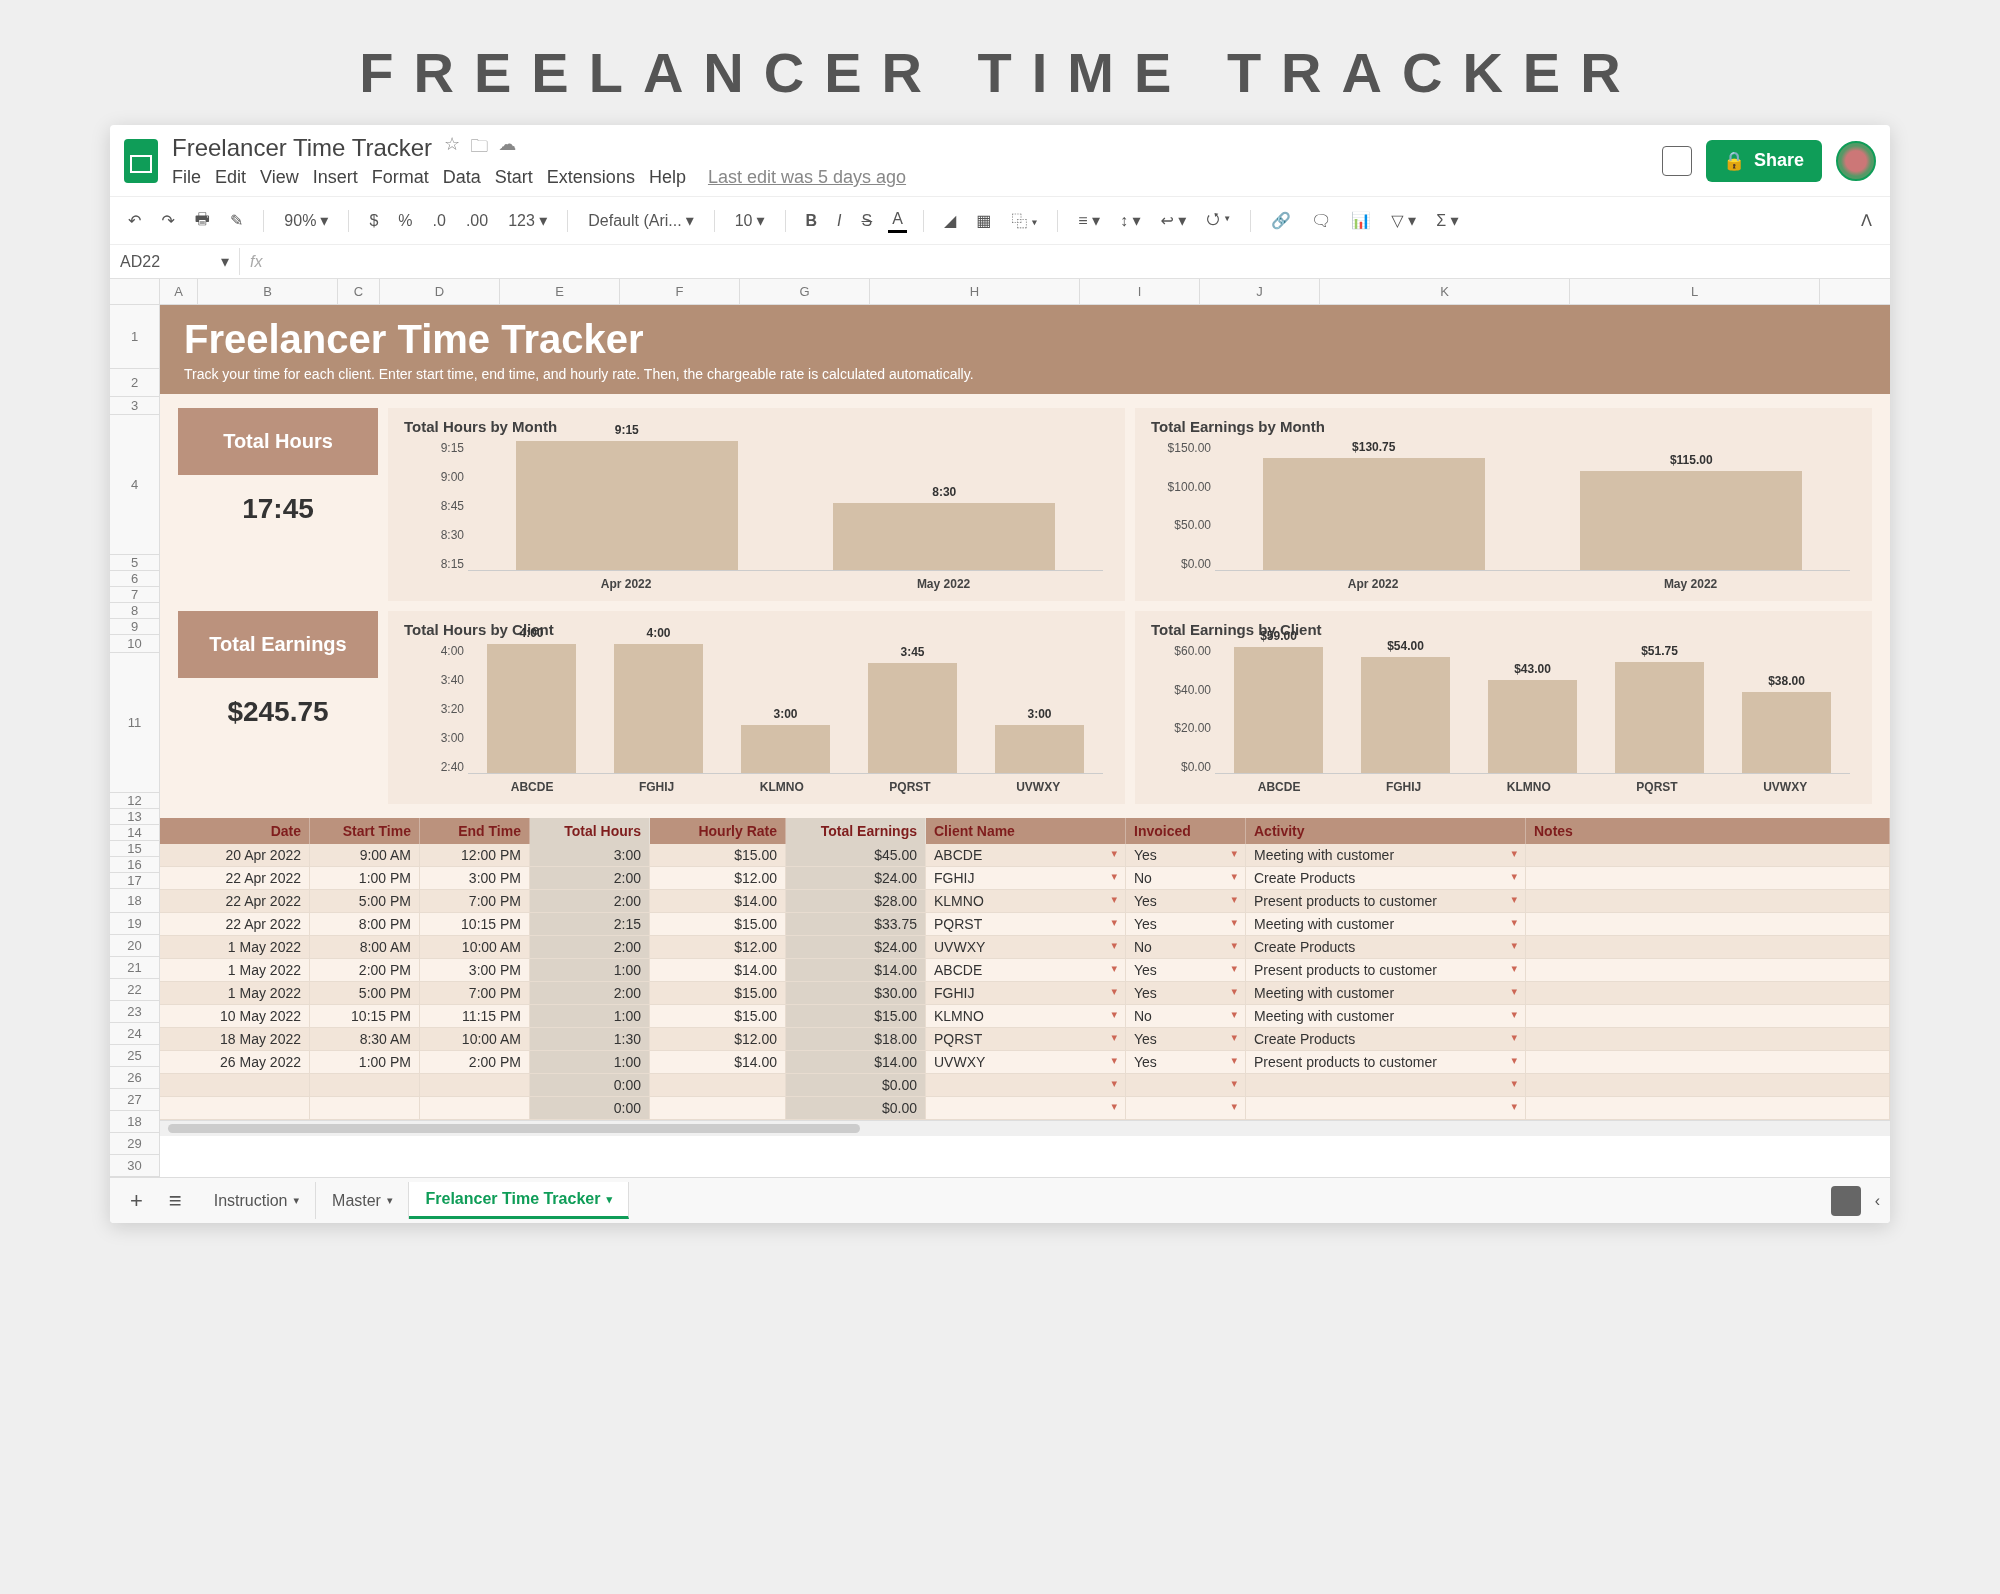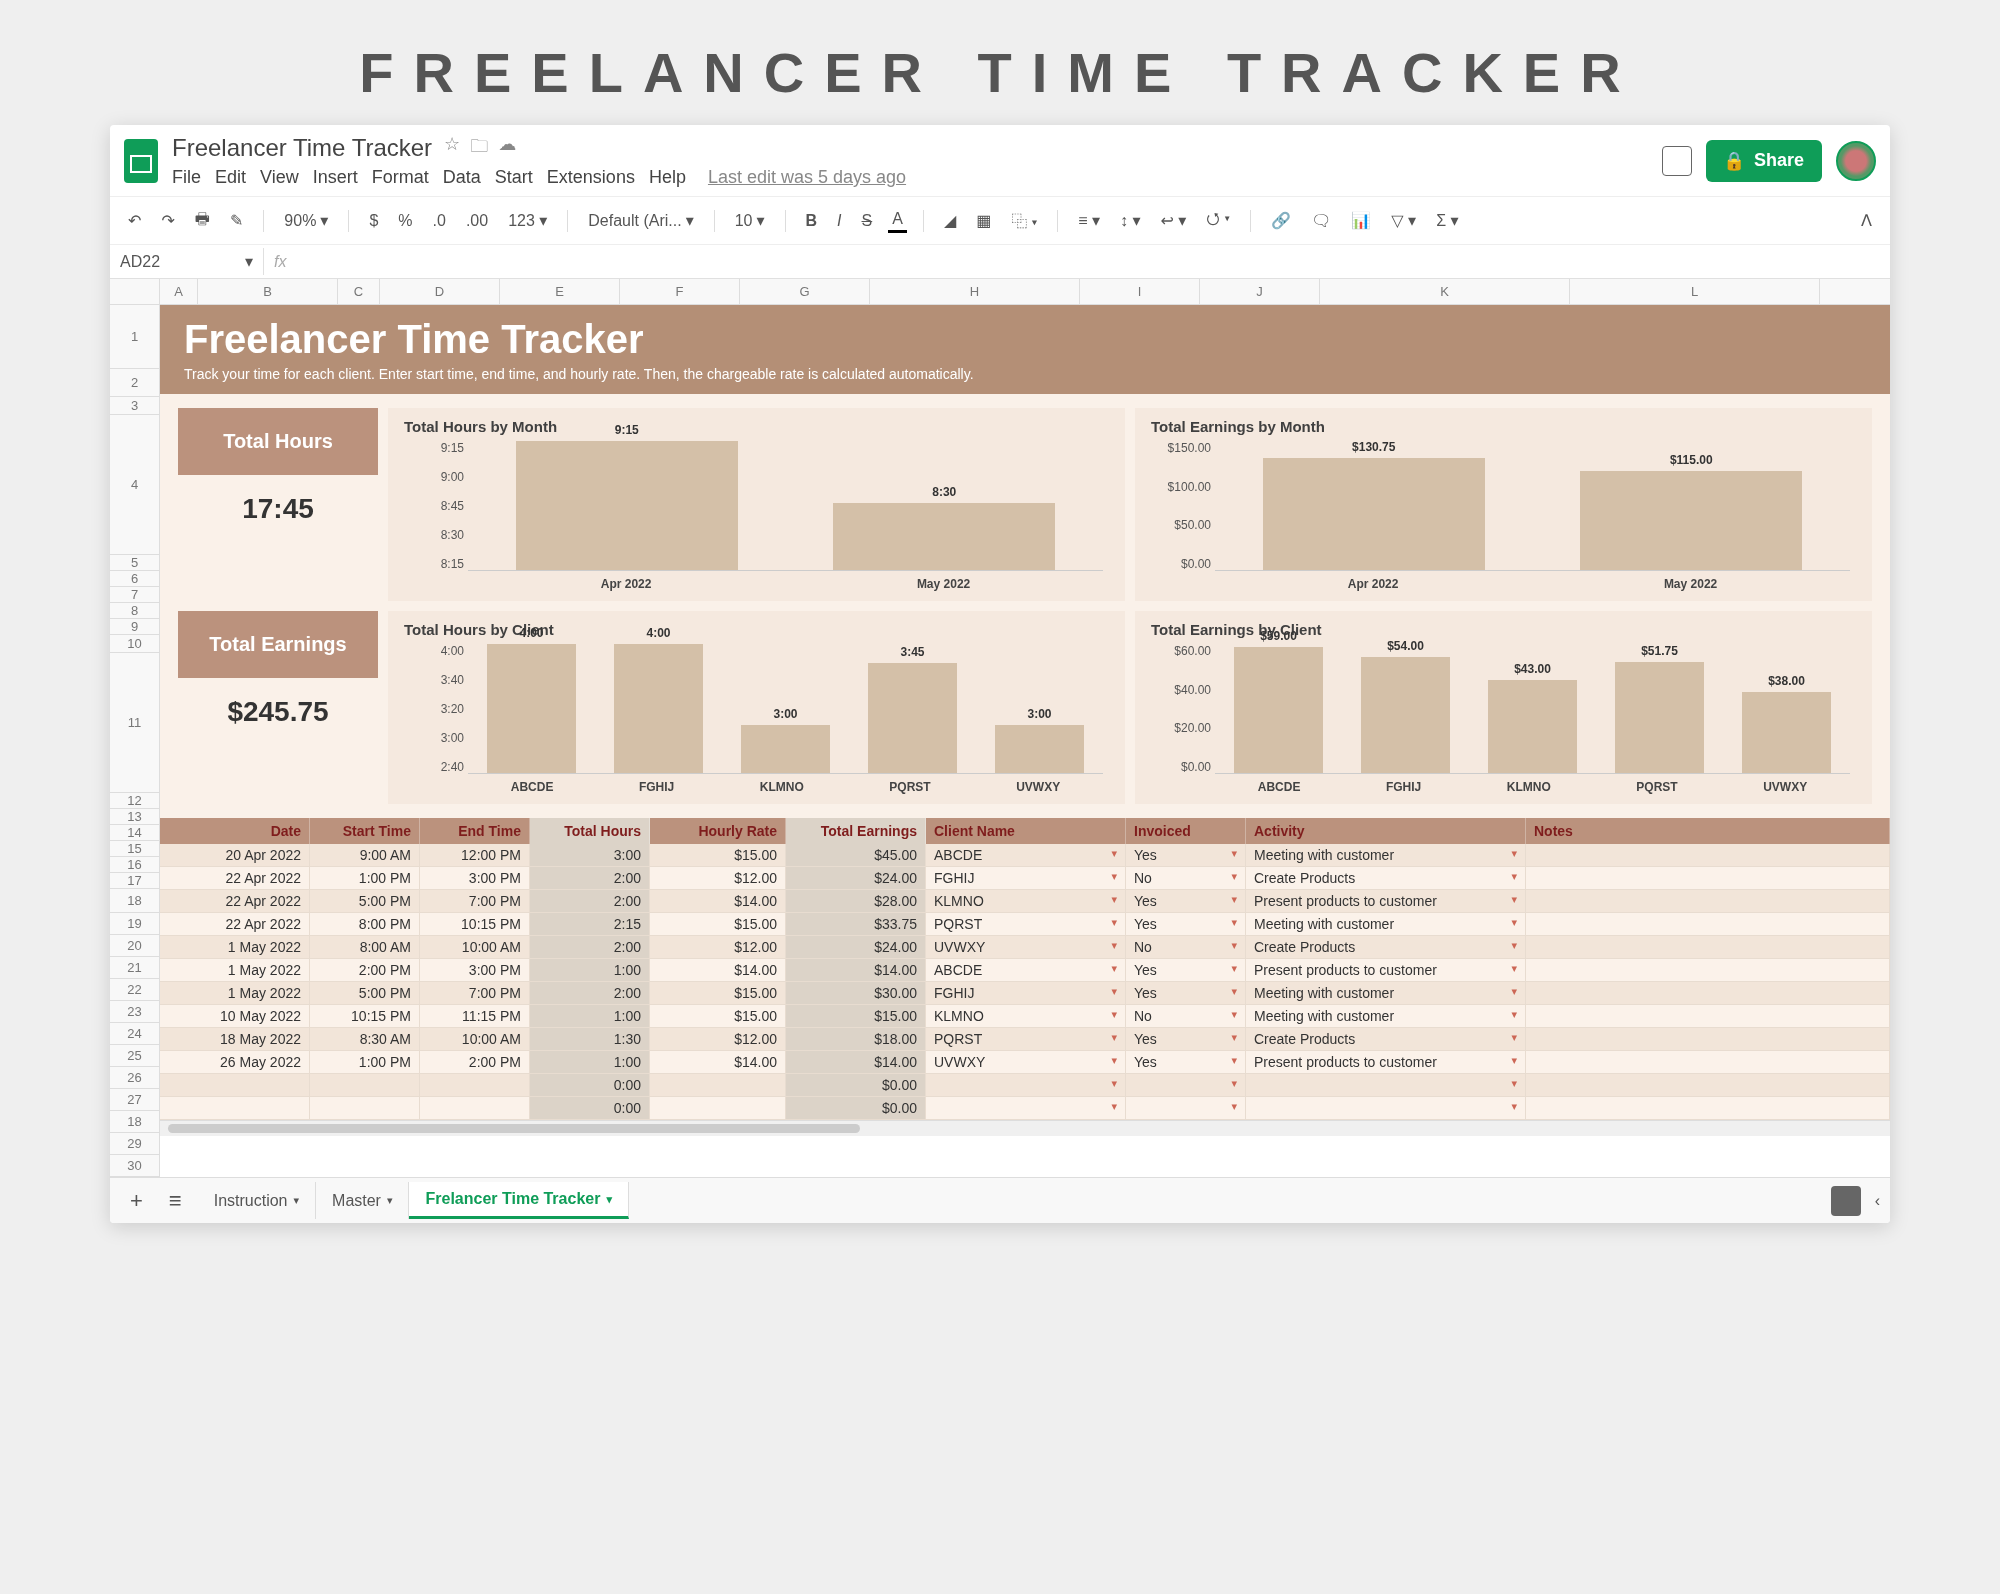--- a/index.html
+++ b/index.html
@@ -29,21 +29,21 @@
   .avatar { width: 40px; height: 40px; border-radius: 50%; background: radial-gradient(circle, #c77 40%, #596 60%); border:2px solid #0f9d58; }
 
   
   .toolbar { border-top: 1px solid #eee; border-bottom: 1px solid #eee; padding: 8px 14px; display: flex; align-items: center; gap: 12px; font-size: 16px; color: #555; }
   .toolbar .sep { width:1px; height:22px; background:#ddd; margin:0 4px; }
   .toolbar .item { padding: 2px 4px; display:flex; align-items:center; gap:4px; }
   .toolbar .collapse { margin-left:auto; }
 
   
   .namebox-row { border-bottom: 1px solid #e0e0e0; display:flex; align-items:center; height:34px; }
-  .namebox { width:154px; border-right:1px solid #e0e0e0; padding:4px 10px; font-size:16px; color:#555; display:flex; align-items:center; justify-content:space-between; }
+  .namebox { width:130px; border-right:1px solid #e0e0e0; padding:4px 10px; font-size:16px; color:#555; display:flex; align-items:center; justify-content:space-between; }
   .fx { padding:4px 10px; font-style:italic; color:#aaa; }
 
   
   .col-headers { display:flex; background:#f8f8f8; border-bottom:1px solid #ddd; font-size:13px; color:#777; height:26px; }
   .rowhead-spacer { width:50px; border-right:1px solid #ddd; }
   .col-h { border-right:1px solid #ddd; text-align:center; line-height:26px; }
 
   
   .grid-area { display:flex; }
   .row-headers { width:50px; background:#f8f8f8; border-right:1px solid #ddd; font-size:13px; color:#777; }

